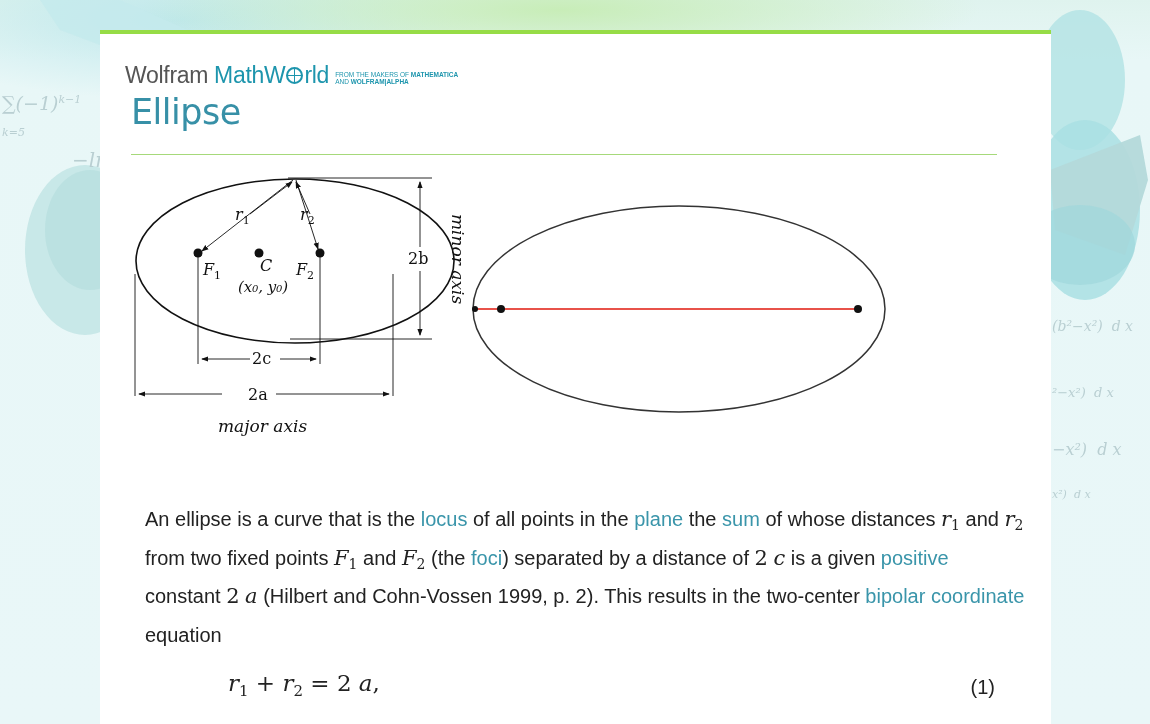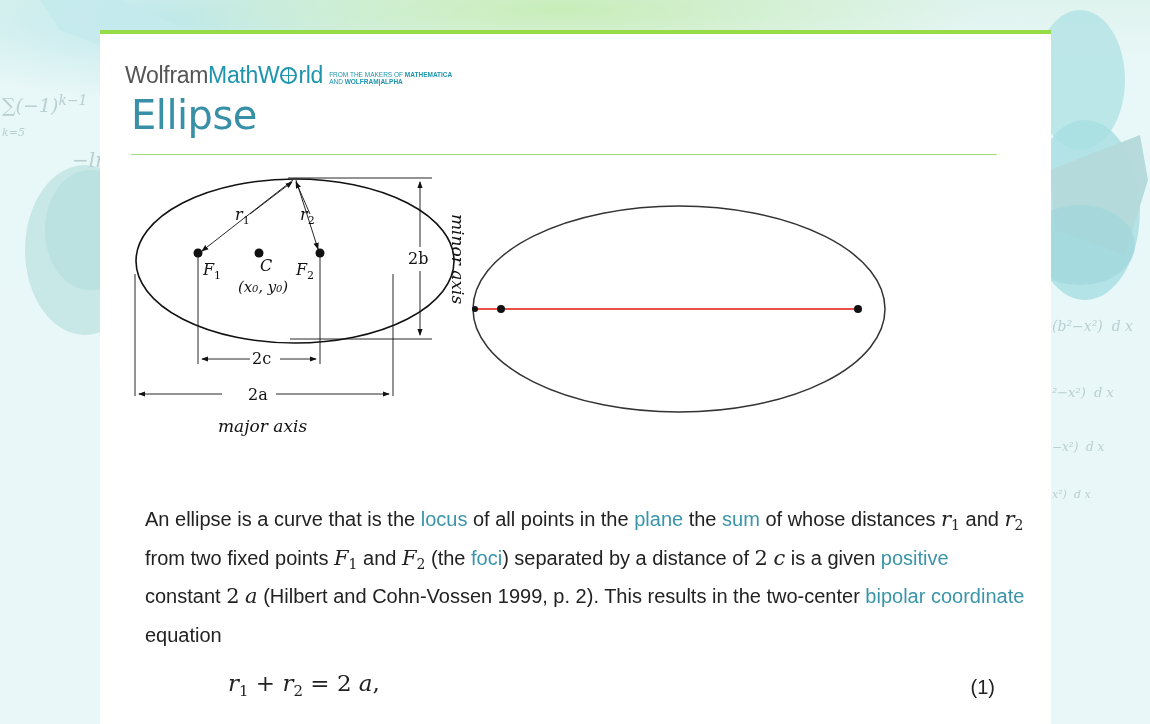--- a/index.html
+++ b/index.html
@@ -30,38 +30,38 @@
     .brand {
       position: absolute; left: 25px; top: 25px; height: 30px;
       display: flex; align-items: flex-end; white-space: nowrap;
     }
     .brand-wolfram {
       font-family: "Liberation Sans", "DejaVu Sans", sans-serif;
       font-size: 23px; color: #555555; letter-spacing: -0.3px;
     }
     .brand-mathworld {
       font-family: "Liberation Sans", "DejaVu Sans", sans-serif;
-      font-size: 23px; color: #1d95ad; letter-spacing: -0.3px;
+      font-size: 23px; color: #1d95ad; margin-left: 6px; letter-spacing: -0.3px;
     }
     .brand-globe {
       display: inline-block; width: 17px; height: 17px; border: 2px solid #1d95ad;
       border-radius: 50%; vertical-align: -1px; margin: 0 1px;
       background:
         linear-gradient(90deg, transparent 45%, #1d95ad 45%, #1d95ad 55%, transparent 55%),
         linear-gradient(0deg, transparent 45%, #1d95ad 45%, #1d95ad 55%, transparent 55%);
     }
     .brand-tag {
       margin-left: 6px; margin-bottom: 4px; font-size: 6.5px; line-height: 7px;
       color: #1d95ad; font-family: "Liberation Sans", sans-serif;
     }
     .brand-tag b { font-weight: bold; }
     .page-title {
       position: absolute; left: 31px; top: 58px;
       font-family: "DejaVu Sans", "Liberation Sans", sans-serif;
-      font-size: 40px; color: #3790a7; font-weight: normal; letter-spacing: -0.5px;
+      font-size: 35px; color: #3790a7; font-weight: normal; letter-spacing: -0.5px;
     }
     .title-rule {
       position: absolute; left: 31px; top: 120px; width: 866px; height: 1px;
       background: #a6d97a;
     }
     .figure { position: absolute; left: 0; top: 130px; }
     .figure svg { display: block; }
     .math { font-family: "DejaVu Serif", "Liberation Serif", serif; font-style: italic; }
     .paragraph {
       position: absolute; left: 45px; top: 466px; width: 880px;
@@ -94,26 +94,26 @@
     <path d="M40,0 L120,0 L210,40 L140,60 L60,30 Z" fill="#c4eaec" opacity="0.8"></path>
 
     <ellipse cx="85" cy="250" rx="60" ry="85" fill="#bfe3e4" opacity="0.8"></ellipse>
     <ellipse cx="90" cy="230" rx="45" ry="60" fill="#b3dcdc" opacity="0.6"></ellipse>
 
     <ellipse cx="1080" cy="80" rx="45" ry="70" fill="#b7e4e6" opacity="0.9"></ellipse>
     <ellipse cx="1085" cy="210" rx="55" ry="90" fill="#a9dfe3" opacity="0.85"></ellipse>
     <path d="M1050,170 L1140,135 L1148,180 L1125,255 L1055,230 Z" fill="#b4d9da" opacity="0.95"></path>
     <ellipse cx="1080" cy="245" rx="55" ry="40" fill="#9fd7dc" opacity="0.7"></ellipse>
   </svg>
-  <div class="bg-math" style="left:2px;top:92px;font-size:19px;">∑(−1)<sup style="font-size:14px">k−1</sup></div>
+  <div class="bg-math" style="left:2px;top:92px;font-size:19px;">∑(−1)<sup style="font-size:11px">k−1</sup></div>
   <div class="bg-math" style="left:2px;top:126px;font-size:11px;">k=5</div>
   <div class="bg-math" style="left:72px;top:148px;font-size:20px;">−ln</div>
   <div class="bg-math" style="left:1052px;top:318px;font-size:14px;">(b²−x²)&nbsp;&nbsp;d x</div>
   <div class="bg-math" style="left:1052px;top:385px;font-size:13px;">²−x²)&nbsp;&nbsp;d x</div>
-  <div class="bg-math" style="left:1052px;top:440px;font-size:12px;">−x²)&nbsp;&nbsp;d x</div>
+  <div class="bg-math" style="left:1052px;top:440px;font-size:16px;">−x²)&nbsp;&nbsp;d x</div>
   <div class="bg-math" style="left:1052px;top:488px;font-size:11px;">x²)&nbsp;&nbsp;d x</div>
 </div>
 
 <div class="card">
 
   <div class="brand">
     <span class="brand-wolfram">Wolfram</span>
     <span class="brand-mathworld"><span>MathW</span><span class="brand-globe"></span><span>rld</span></span>
     <span class="brand-tag">
       <span>FROM THE MAKERS OF </span><b>MATHEMATICA</b><br>

